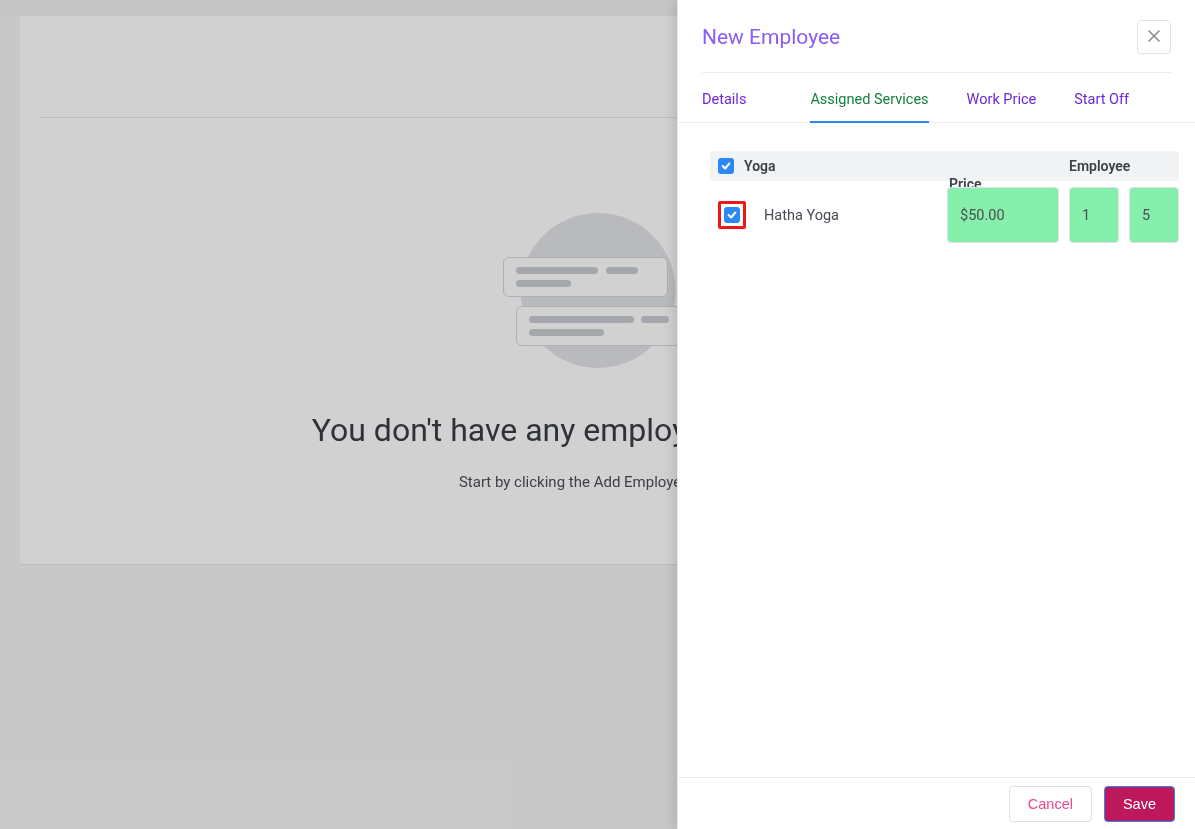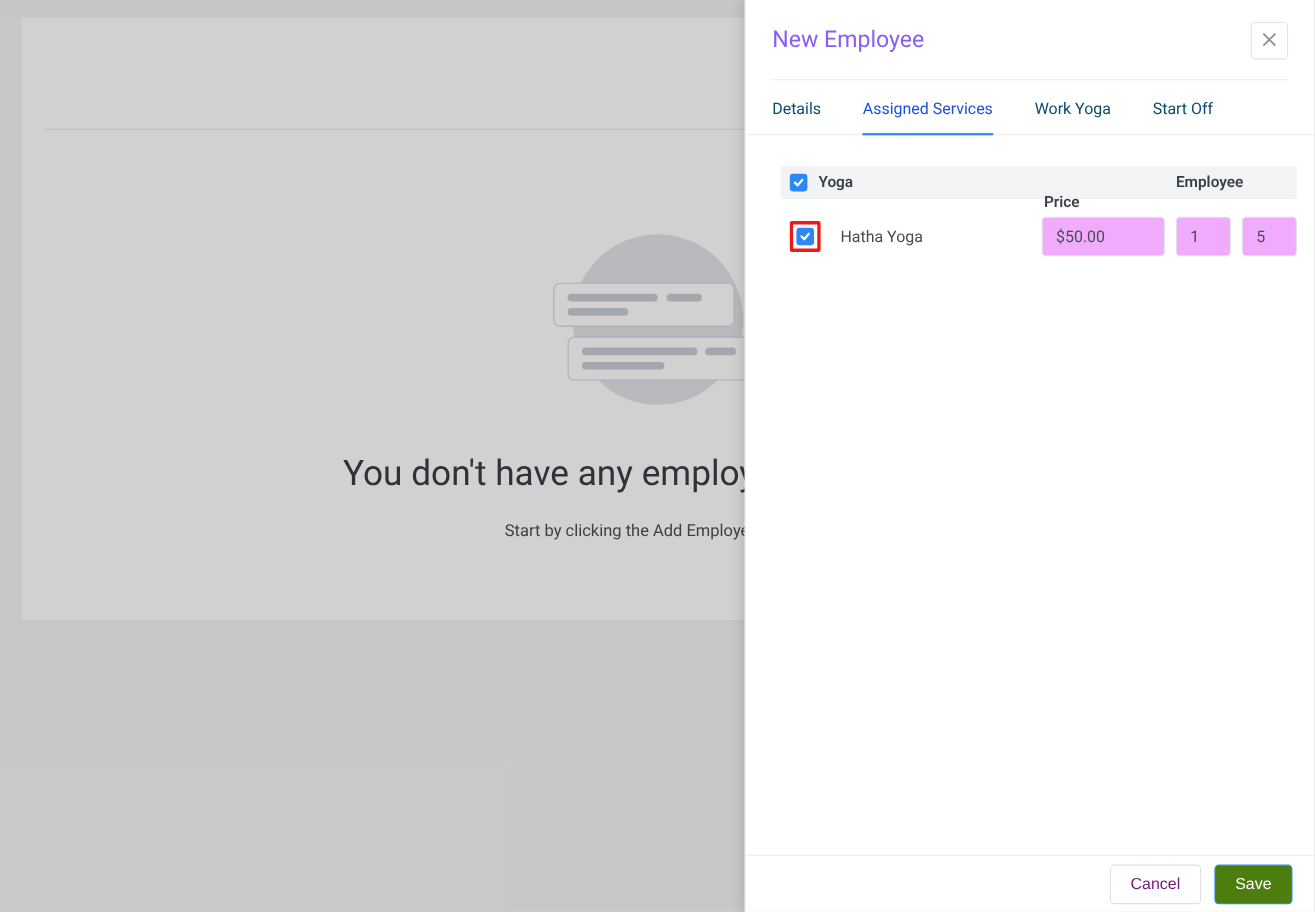--- a/index.html
+++ b/index.html
@@ -88,24 +88,24 @@
       display: flex; align-items: center; justify-content: center; color: #8a8d94;
       background: #fff; cursor: pointer; font-size: 14px;
     }
     .hr1 { height: 1px; background: #eceded; margin: 0 24px; }
 
     .tabs {
       display: flex; gap: 38px; padding: 18px 24px 0 24px;
       border-bottom: 1px solid #eceded;
     }
     .tab {
-      font-size: 14.5px; color: #0c4a6e; padding-bottom: 14px; cursor: pointer;
+      font-size: 14.5px; color: #6d28d9; padding-bottom: 14px; cursor: pointer;
       position: relative;
     }
-    .tab.active { color: #1d4ed8; }
+    .tab.active { color: #15803d; margin-left: 26px; }
     .tab.active::after {
       content: ""; position: absolute; left: 0; right: 0; bottom: -1px; height: 2px;
       background: #2c88f6;
     }
 
     .table-area { padding: 0 0 0 16px; }
     .thead {
       margin: 28px 16px 0 16px;
       height: 30px; background: #f2f3f4; border-radius: 2px;
       display: flex; align-items: center; font-size: 14px; color: #3b3f47; font-weight: 600;
@@ -118,22 +118,22 @@
     .row {
       display: flex; align-items: center; height: 68px;
       padding: 0 16px 0 24px; font-size: 14.5px; color: #474b53; justify-content: flex-end;
     }
     .row .svc-name { flex: 1; margin-left: 18px; }
     .row .price-input { width: 112px; margin-right: 10px; }
     .row .cap1 { width: 50px; margin-right: 10px; }
     .row .cap2 { width: 50px; }
 
     input.txt {
-      height: 36px; border: 1px solid #dfe1e6; border-radius: 4px;
-      padding: 0 12px; font-size: 14.5px; color: #4a4e56; background: #f0abfc;
+      height: 56px; border: 1px solid #dfe1e6; border-radius: 4px;
+      padding: 0 12px; font-size: 14.5px; color: #4a4e56; background: #86efac;
       font-family: inherit;
     }
 
     
     .chk {
       width: 16px; height: 16px; border-radius: 3px; background: #2c88f6;
       display: inline-flex; align-items: center; justify-content: center;
       cursor: pointer; flex-shrink: 0;
     }
     .chk svg { width: 10px; height: 10px; }
@@ -147,22 +147,22 @@
     
     .drawer-footer {
       margin-top: auto; height: 52px; border-top: 1px solid #eceded;
       display: flex; align-items: center; justify-content: flex-end; gap: 12px;
       padding: 0 20px;
     }
     .btn {
       height: 36px; padding: 0 18px; border-radius: 4px; font-size: 14.5px;
       cursor: pointer; display: inline-flex; align-items: center;
     }
-    .btn-secondary { border: 1px solid #dfe1e6; background: #fff; color: #701a75; }
-    .btn-primary   { border: 1px solid #2c88f6; background: #4d7c0f; color: #fff; }
+    .btn-secondary { border: 1px solid #dfe1e6; background: #fff; color: #ec4899; }
+    .btn-primary   { border: 1px solid #2c88f6; background: #be185d; color: #fff; }
   </style>
 </head>
 <body>
 
 <div class="bg">
   <div class="bg-topbar"></div>
   <div class="bg-content">
     <div class="bg-white-strip"></div>
     <div class="empty-state">
       <div class="illus">
@@ -194,21 +194,21 @@
             <path d="M1 1 L11 11 M11 1 L1 11" stroke="#8a8d94" stroke-width="1.6" stroke-linecap="round" fill="none"></path>
           </svg>
       </span>
     </button>
   </div>
   <div class="hr1"></div>
 
   <div class="tabs">
     <div class="tab">Details</div>
     <div class="tab active">Assigned Services</div>
-    <div class="tab">Work Yoga</div>
+    <div class="tab">Work Price</div>
     <div class="tab">Start Off</div>
   </div>
 
   <div class="table-area">
     <div class="thead">
       <span class="chk">
         <svg viewBox="0 0 12 12">
             <path d="M2 6 L5 9 L10 3"></path>
           </svg>
       </span>

